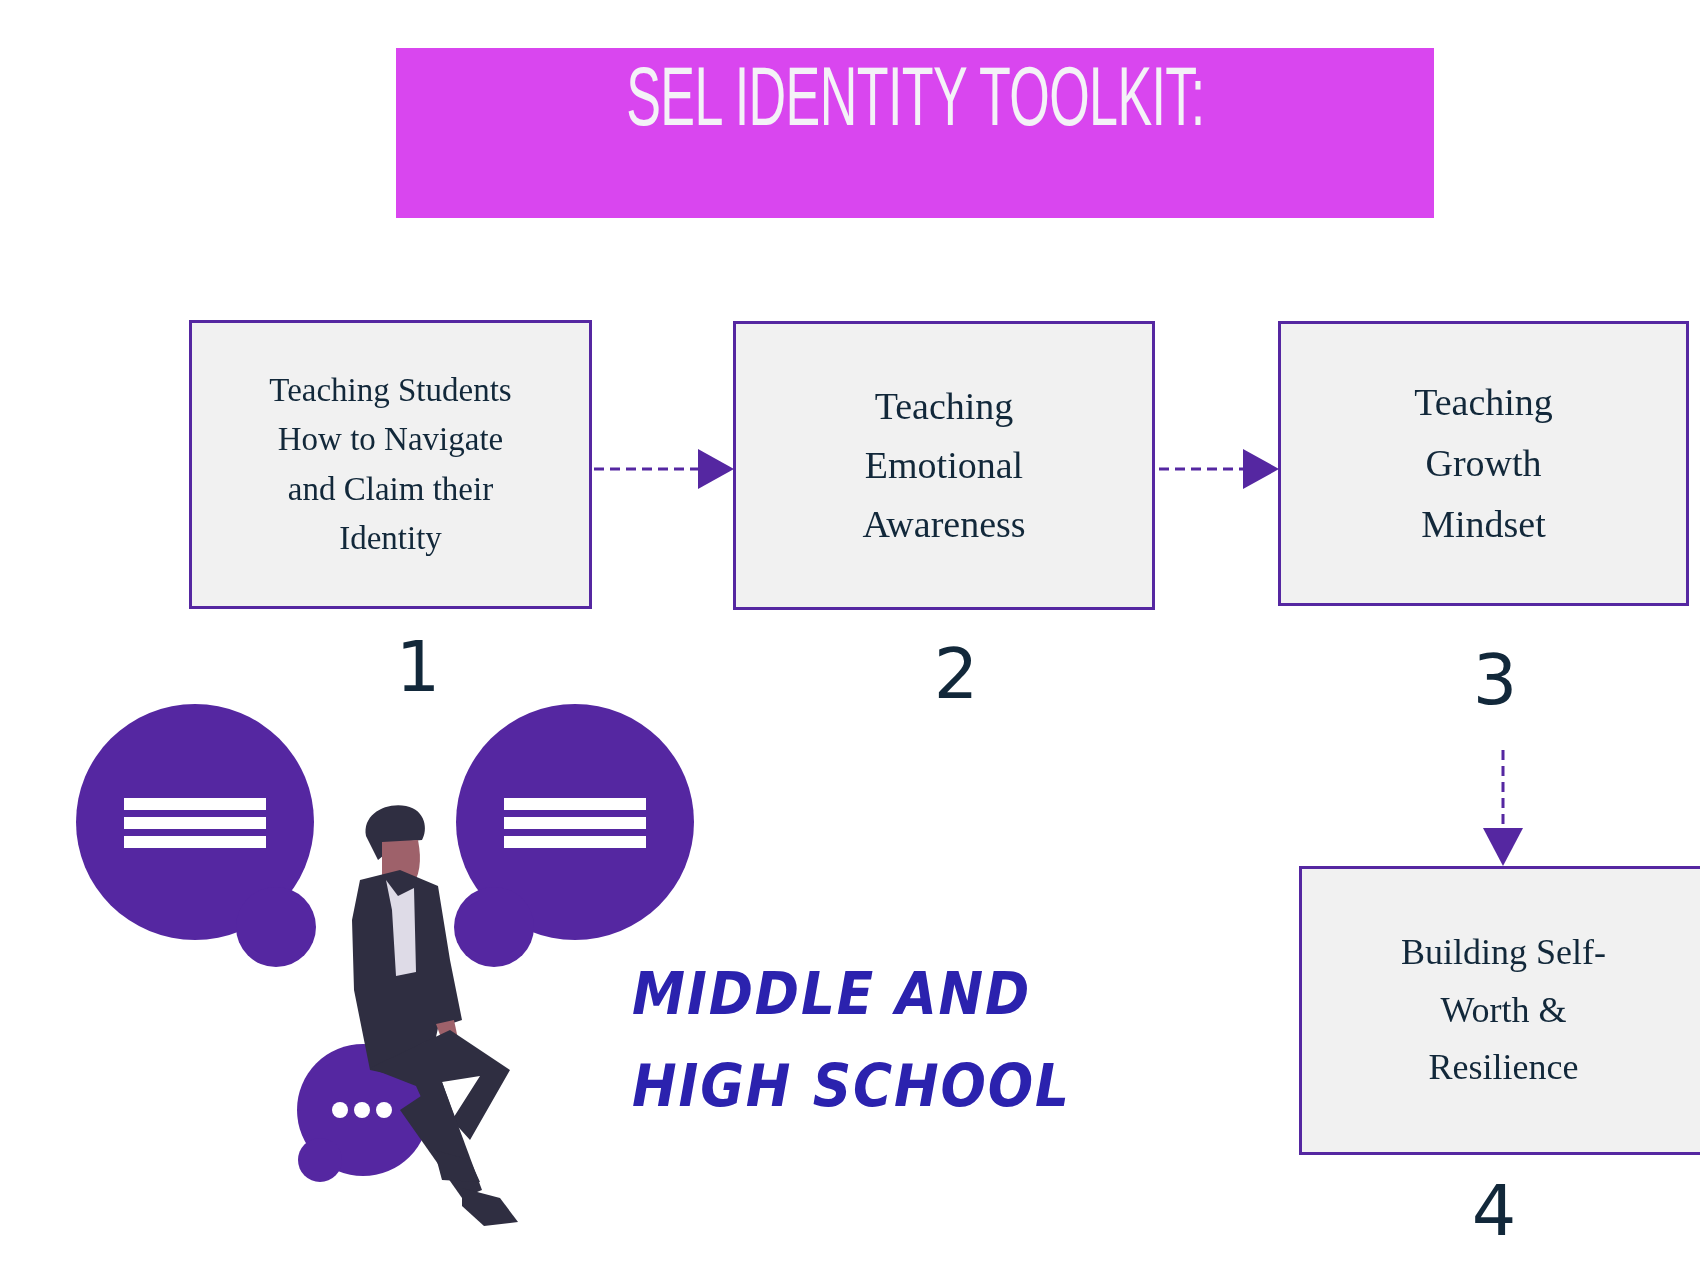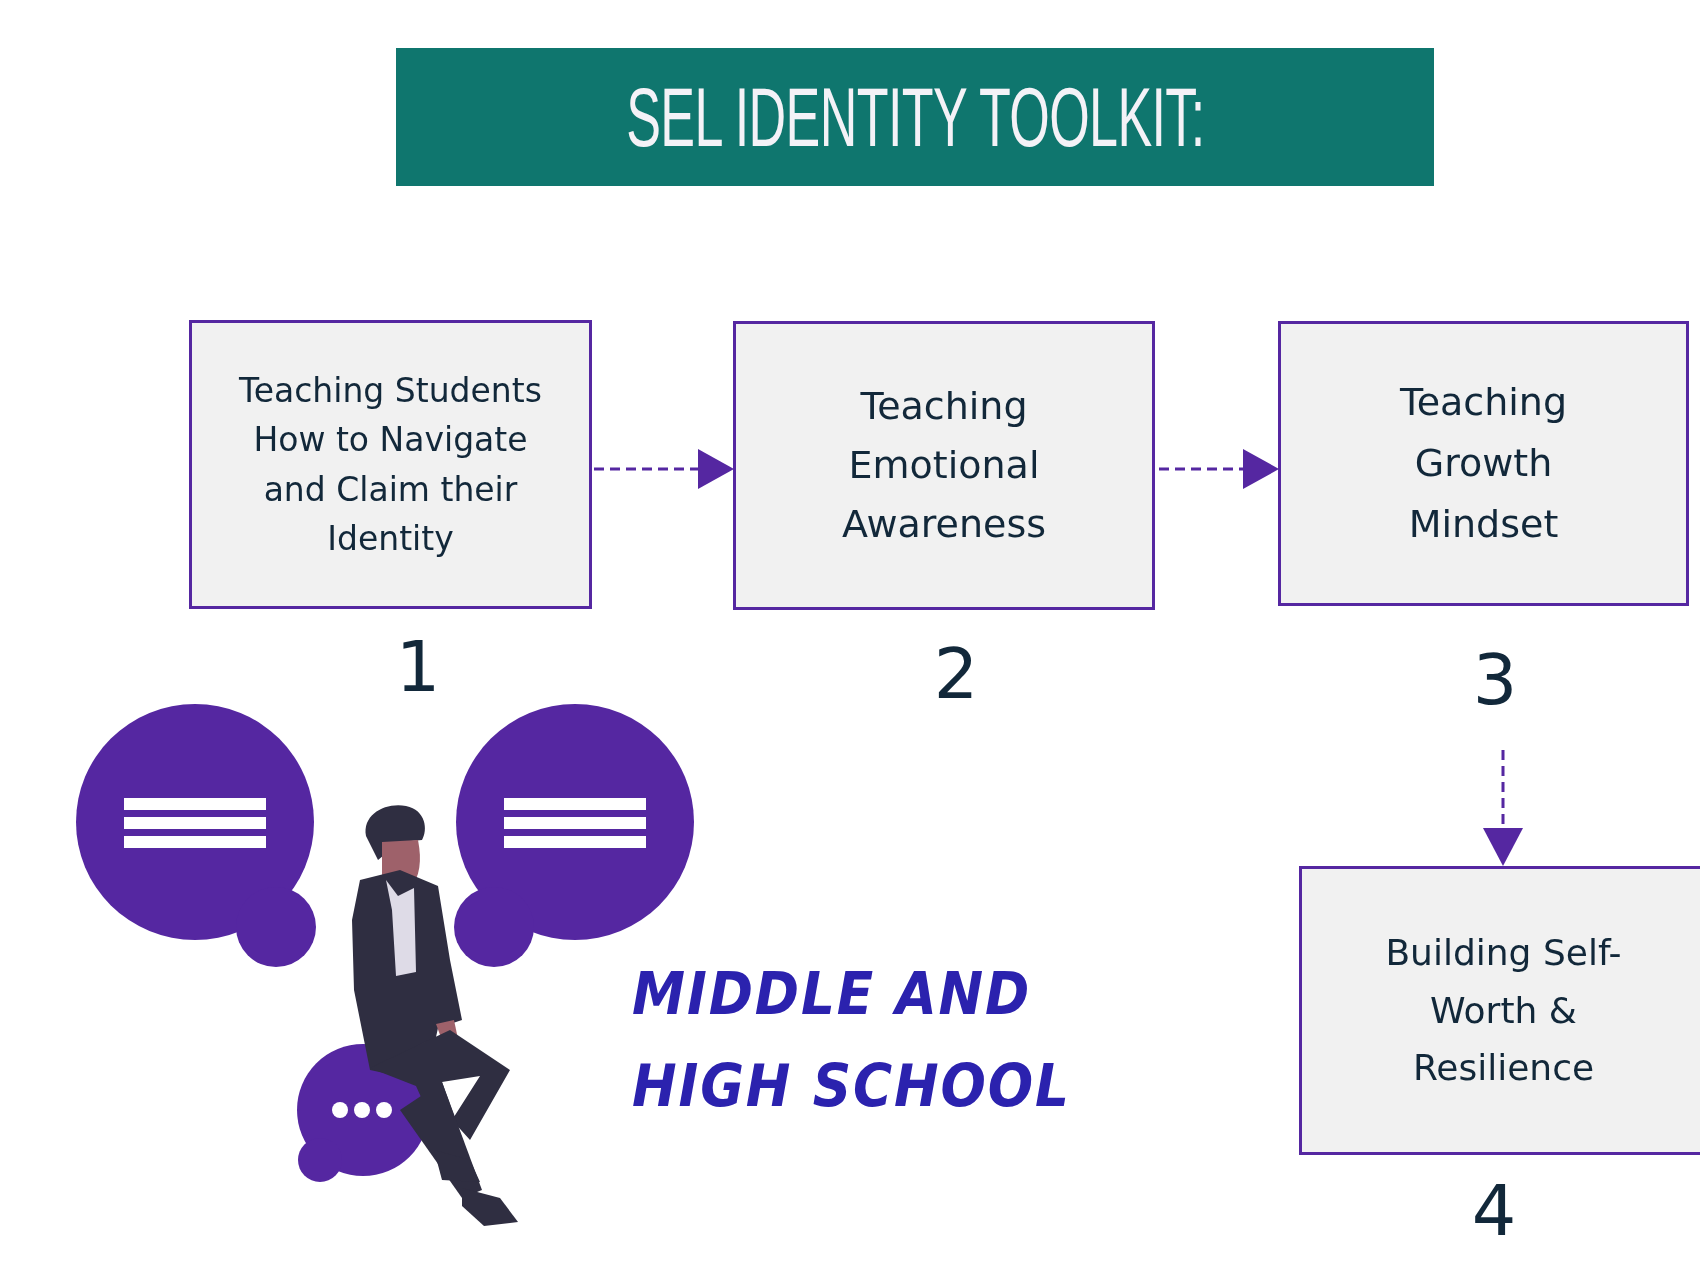--- a/index.html
+++ b/index.html
@@ -1,26 +1,26 @@
 <!DOCTYPE html>
 <html><head>
 <meta charset="utf-8">
 <style>
   html, body { margin:0; padding:0; }
   body { width:1700px; height:1285px; background:#ffffff; position:relative; overflow:hidden;
          font-family:"DejaVu Sans", sans-serif; }
-  .banner { position:absolute; left:396px; top:48px; width:1038px; height:138px; background:#0f766e;
-            display:flex; align-items:center; justify-content:center; }
+  .banner { position:absolute; left:396px; top:48px; width:1038px; height:170px; background:#d946ef;
+            display:flex; align-items:flex-start; justify-content:center; }
   .banner-title { color:#f4f2f7; font-family:"Liberation Sans Narrow","Liberation Sans", sans-serif;
                   font-size:84px; letter-spacing:-1px; transform:scaleX(0.62); transform-origin:center;
                   white-space:nowrap; font-weight:400; }
   .step-box { position:absolute; background:#f1f1f1; border:3px solid #5527a1; box-sizing:border-box;
               display:flex; align-items:center; justify-content:center; text-align:center;
               color:#12283a; }
-  .step-text { white-space:pre-line; line-height:1.5; }
+  .step-text { white-space:pre-line; line-height:1.5;font-family:Liberation Serif, serif; }
   .step-num { position:absolute; color:#12283a; font-size:70px; font-weight:400; transform:translate(-50%,-50%); }
   .connector { position:absolute; }
   .tagline { position:absolute; color:#2b22ae; font-family:"DejaVu Sans", sans-serif; font-style:italic;
              font-weight:700; font-size:58px; letter-spacing:2px; white-space:nowrap;
              transform:scaleX(0.92); transform-origin:left; }
   .illustration { position:absolute; left:70px; top:690px; width:640px; height:560px; }
 </style>
 </head>
 <body>
 

